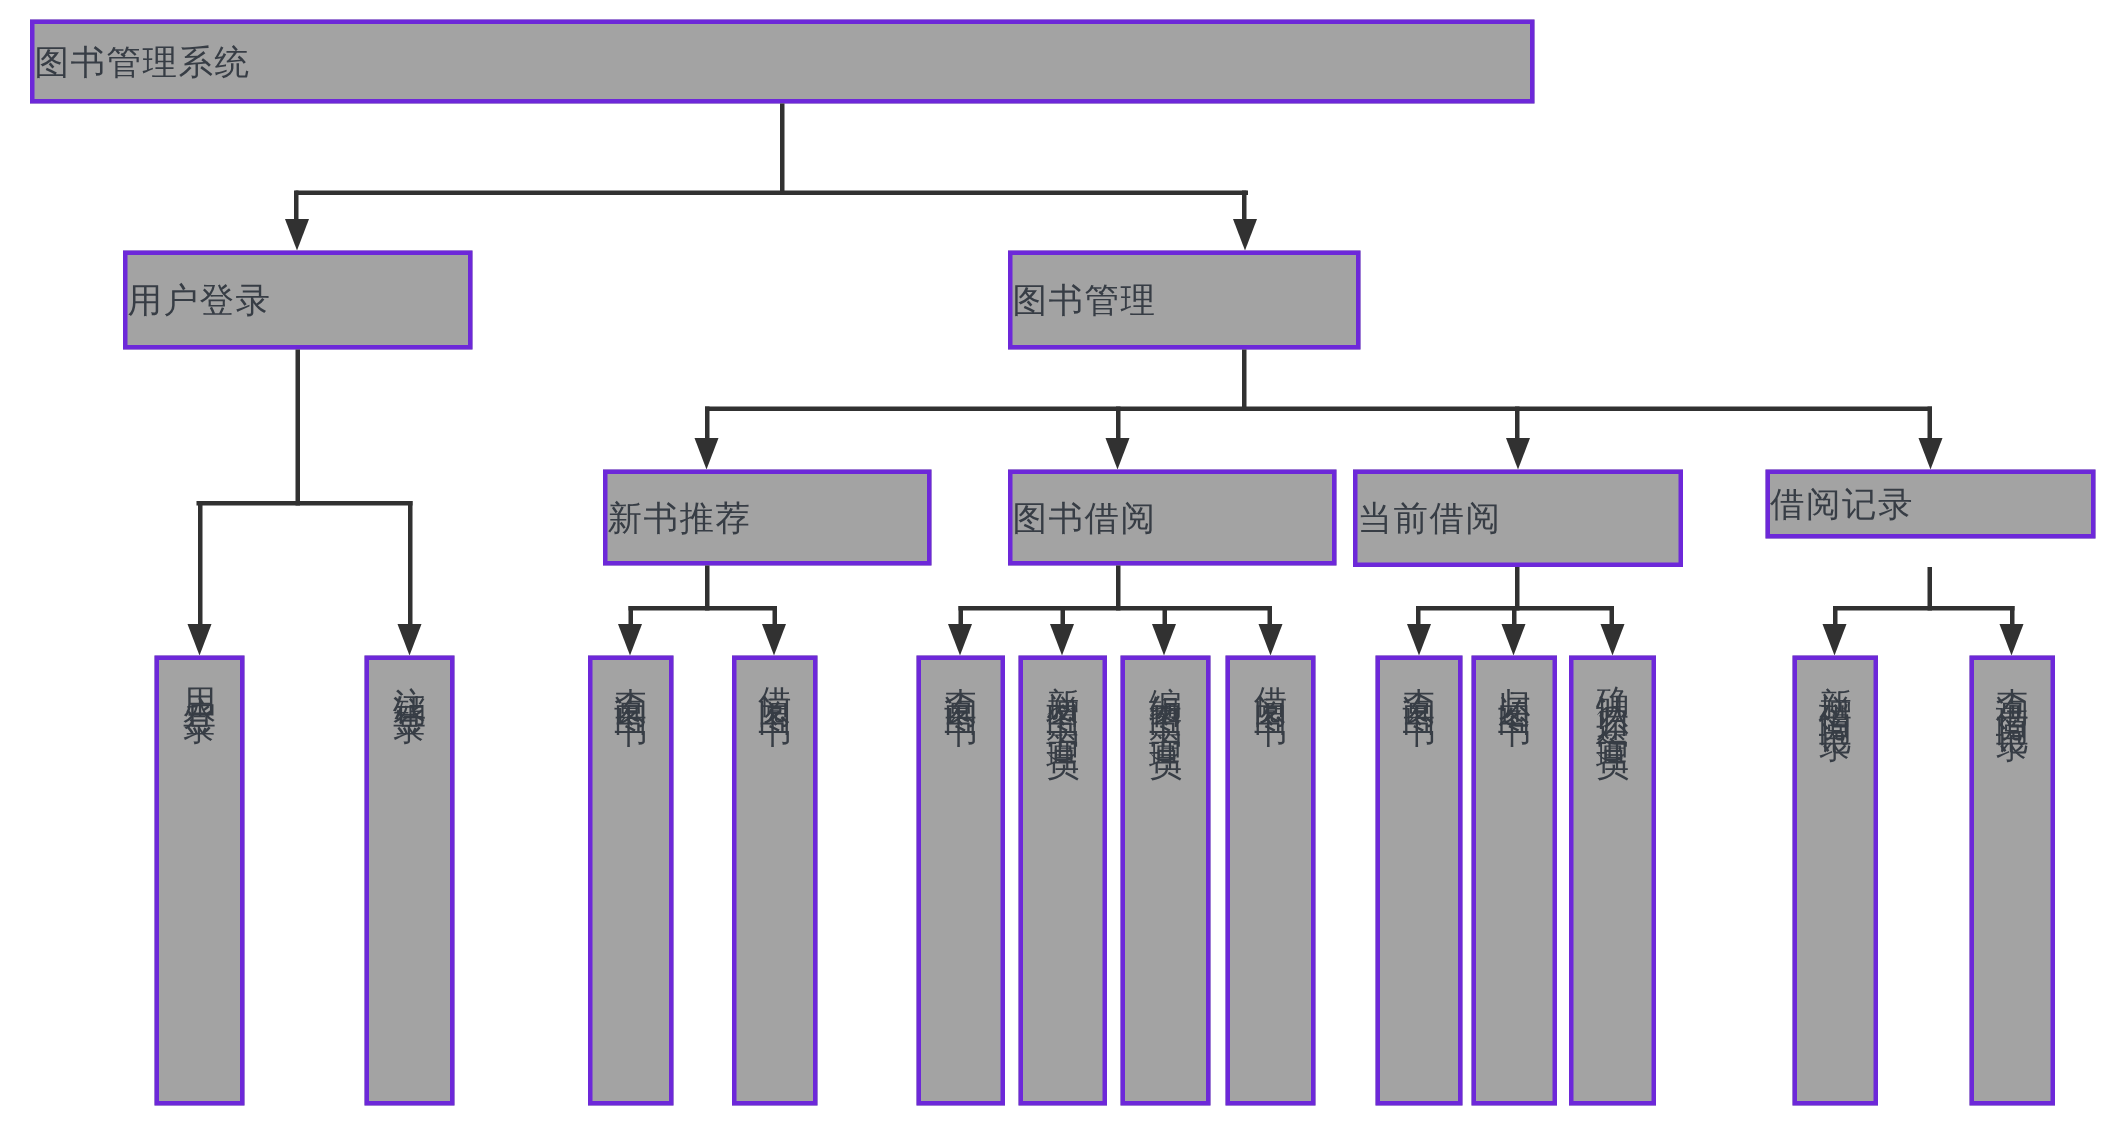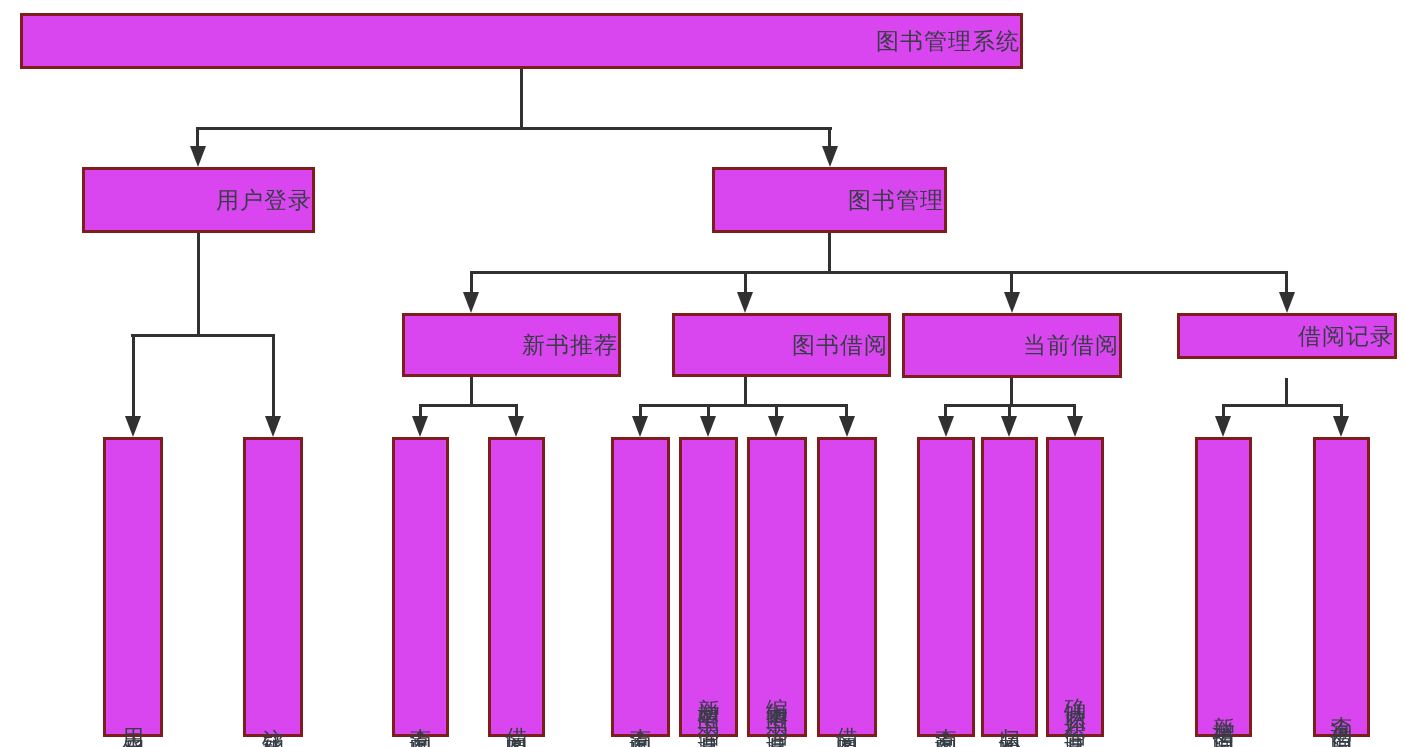--- a/index.html
+++ b/index.html
@@ -6,25 +6,25 @@
   .canvas{
     position:relative;
     width:1405px;height:747px;
     background:#ffffff;
     font-family:"Liberation Sans","DejaVu Sans",sans-serif;
     overflow:hidden;
   }
   .box{
     position:absolute;
     box-sizing:border-box;
-    border:3px solid #7f1d1d;
-    background:#d946ef;
+    border:3px solid #6d28d9;
+    background:#a3a3a3;
     display:flex;
     align-items:center;
-    justify-content:flex-end;
+    justify-content:flex-start;
     color:#373d45;
   }
   .hbox{font-size:23px;letter-spacing:1px;}
   .vbox{
     writing-mode:vertical-rl;
     font-size:22px;
     letter-spacing:6px;
     line-height:1;
   }
   .hl{position:absolute;height:3px;background:#313131;}
@@ -57,21 +57,21 @@
   <div class="vl" style="left:520px;top:69px;height:61px;"></div>
   <div class="hl" style="left:197px;top:127px;width:635px;"></div>
   <div class="vl" style="left:196px;top:127px;height:25px;"></div>
   <div class="ar" style="left:190px;top:146px;"></div>
   <div class="vl" style="left:828px;top:127px;height:25px;"></div>
   <div class="ar" style="left:822px;top:146px;"></div>
 
   <div class="box hbox" style="left:82px;top:167px;width:233px;height:66px;">
     <span>用户登录</span>
   </div>
-  <div class="box hbox" style="left:712px;top:167px;width:235px;height:66px;">
+  <div class="box hbox" style="left:672px;top:167px;width:235px;height:66px;">
     <span>图书管理</span>
   </div>
 
   <div class="vl" style="left:197px;top:233px;height:104px;"></div>
   <div class="hl" style="left:131px;top:334px;width:144px;"></div>
   <div class="vl" style="left:132px;top:334px;height:85px;"></div>
   <div class="ar" style="left:125px;top:416px;"></div>
   <div class="vl" style="left:272px;top:334px;height:85px;"></div>
   <div class="ar" style="left:265px;top:416px;"></div>
 

